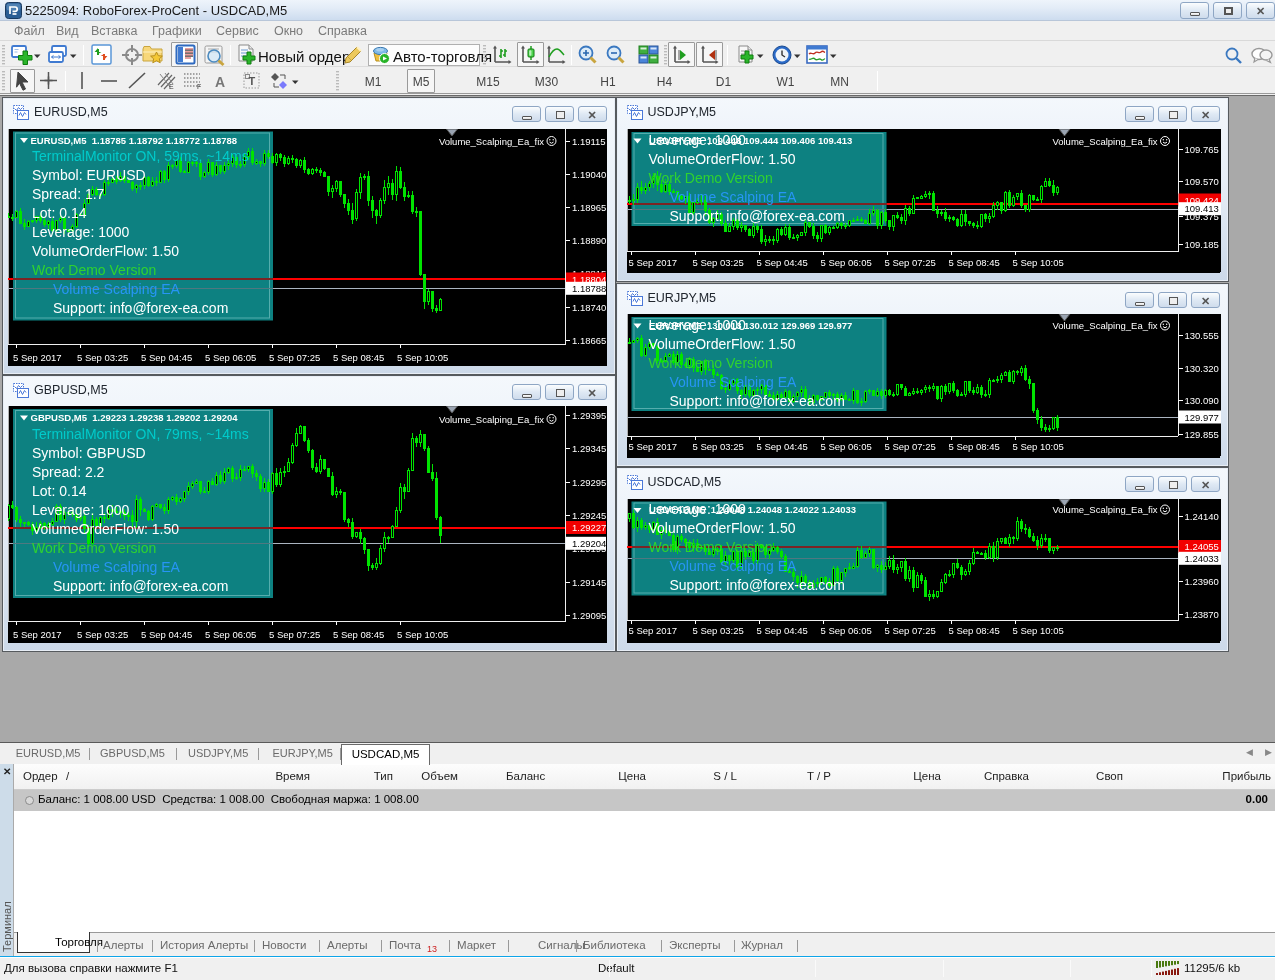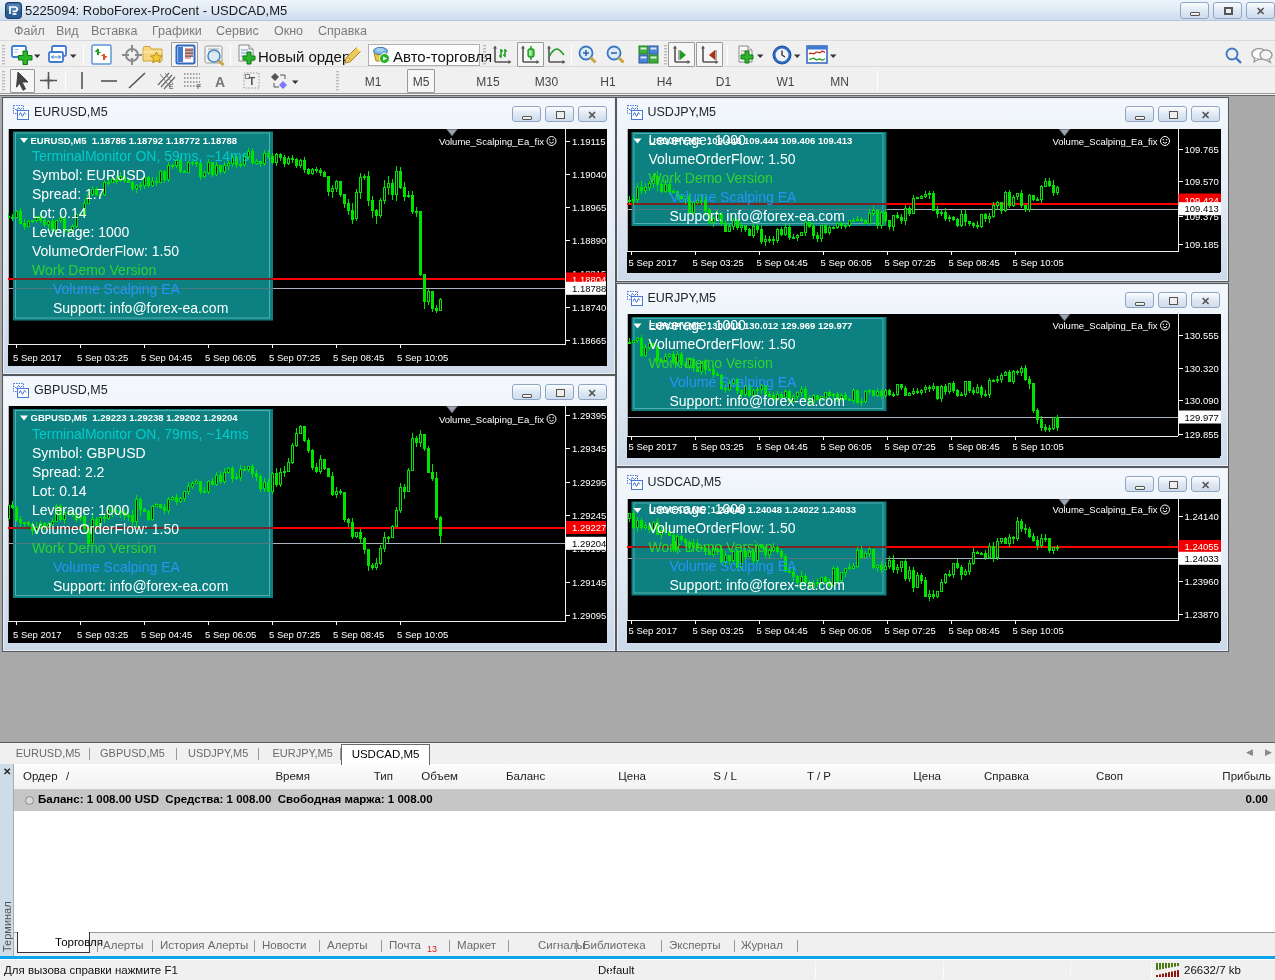--- a/index.html
+++ b/index.html
@@ -36,28 +36,28 @@
 .ctab-active { position:absolute; top:1px; height:21px; background:#fff; border:1px solid #6a6a6a; border-bottom:none; text-align:center; font-size:11.5px; color:#000; padding-top:3px; z-index:2; }
 .tabarrow { position:absolute; top:4px; font-size:9px; color:#888; }
 #terminal { position:absolute; left:0; top:764px; width:1275px; height:192px; background:#fff; }
 #sidestrip { position:absolute; left:0; top:0; width:14px; height:192px; background:#cddce9; border-right:1px solid #aaa; }
 #sidestrip .x { position:absolute; left:3px; top:2px; font-size:10px; color:#222; font-weight:bold; }
 #sidestrip .vt { position:absolute; left:-17px; top:158px; width:48px; transform:rotate(-90deg); transform-origin:center; font-size:11px; color:#555; }
 #thead { position:absolute; left:14px; top:0; right:0; height:26px; background:linear-gradient(#fdfdfd,#f1f1f1); border-bottom:1px solid #ccc; }
 .hcell { position:absolute; top:6px; font-size:11.5px; color:#222; }
 #balrow { position:absolute; left:14px; top:26px; right:0; height:21px; background:#c6c6c6; }
 #balrow .circ { position:absolute; left:11px; top:6px; width:9px; height:9px; border-radius:50%; border:1.5px solid #8a8a8a; background:#d8d8d8;}
-#balrow .t { position:absolute; left:24px; top:3px; font-size:11.5px; font-weight:bold; color:#000; }
+#balrow .t { position:absolute; left:24px; top:3px; font-size:11.5px; font-weight:normal; color:#000; }
 #balrow .p { position:absolute; right:7px; top:3px; font-size:11.5px; font-weight:bold; color:#000; }
 #btabs { position:absolute; left:14px; top:168px; right:0; height:24px; background:#f0f0f0; border-top:1px solid #999; }
 .btab { position:absolute; top:6px; font-size:11.5px; color:#6a6a6a; }
 .btab-active { position:absolute; top:0px; height:21px; background:#fff; border:1px solid #333; border-top:none; font-size:11.5px; font-weight:normal; color:#000; text-align:center; padding-top:4px; margin-top:-1px;padding-left:37px;}
 .btsep { position:absolute; top:7px; width:1px; height:12px; background:#999; }
 .mail13 { position:absolute; left:413px; top:11px; font-size:9px; color:#cc2222; }
-#statusbar { position:absolute; left:0; top:956px; width:1275px; height:24px; background:#f0f0f0; border-top:3px solid #0ea5e9; box-shadow:inset 0 1px 0 #fff; }
+#statusbar { position:absolute; left:0; top:956px; width:1275px; height:24px; background:#f0f0f0; border-top:1px solid #0ea5e9; box-shadow:inset 0 1px 0 #fff; }
 #statusbar .s1 { position:absolute; left:4px; top:5px; font-size:11.5px; color:#111; }
 #statusbar .s2 { position:absolute; left:598px; top:5px; font-size:11.5px; color:#111; }
 #statusbar .kb { position:absolute; left:1184px; top:5px; font-size:11.5px; color:#111; }
 .stsep { position:absolute; top:3px; width:1px; height:17px; background:#c8c8c8; border-right:1px solid #fafafa; }
 svg text { dominant-baseline:auto; }
 </style></head>
 <body>
 <div id="root">
 <div id="titlebar">
   <svg style="position:absolute;left:5px;top:2px" width="17" height="17" viewBox="0 0 17 17">
@@ -811,21 +811,21 @@
         <div class="btsep" style="left:783px"></div>
       </div>
   <div id="sidestrip">
         <div class="x">✕</div>
         <div class="vt">Терминал</div>
       </div>
 </div>
 <div id="statusbar">
       <div class="s1">Для вызова справки нажмите F1</div>
       <div class="s2">Default</div>
-      <div class="kb">26632/7 kb</div>
+      <div class="kb">11295/6 kb</div>
       <div class="stsep" style="left:609px"></div>
       <div class="stsep" style="left:815px"></div>
       <div class="stsep" style="left:943px"></div>
       <div class="stsep" style="left:1070px"></div>
       <div class="stsep" style="left:1151px"></div>
       <svg style="position:absolute;left:1156px;top:4px" width="25" height="15" viewBox="0 0 25 15">
         <rect x="0" y="0" width="2" height="7.0" fill="#4a7a10"></rect>
         <rect x="0" y="12.0" width="2" height="2.0" fill="#8a1a10"></rect>
         <rect x="3" y="0" width="2" height="6.5" fill="#4a7a10"></rect>
         <rect x="3" y="11.3" width="2" height="2.7" fill="#8a1a10"></rect>

